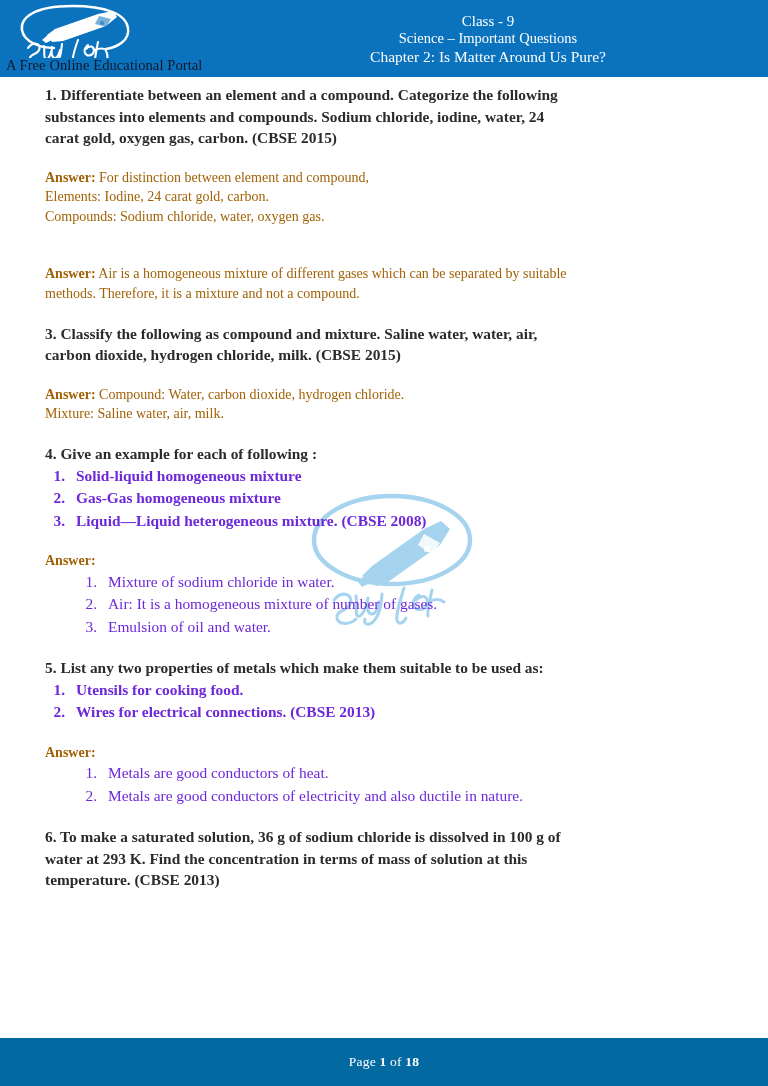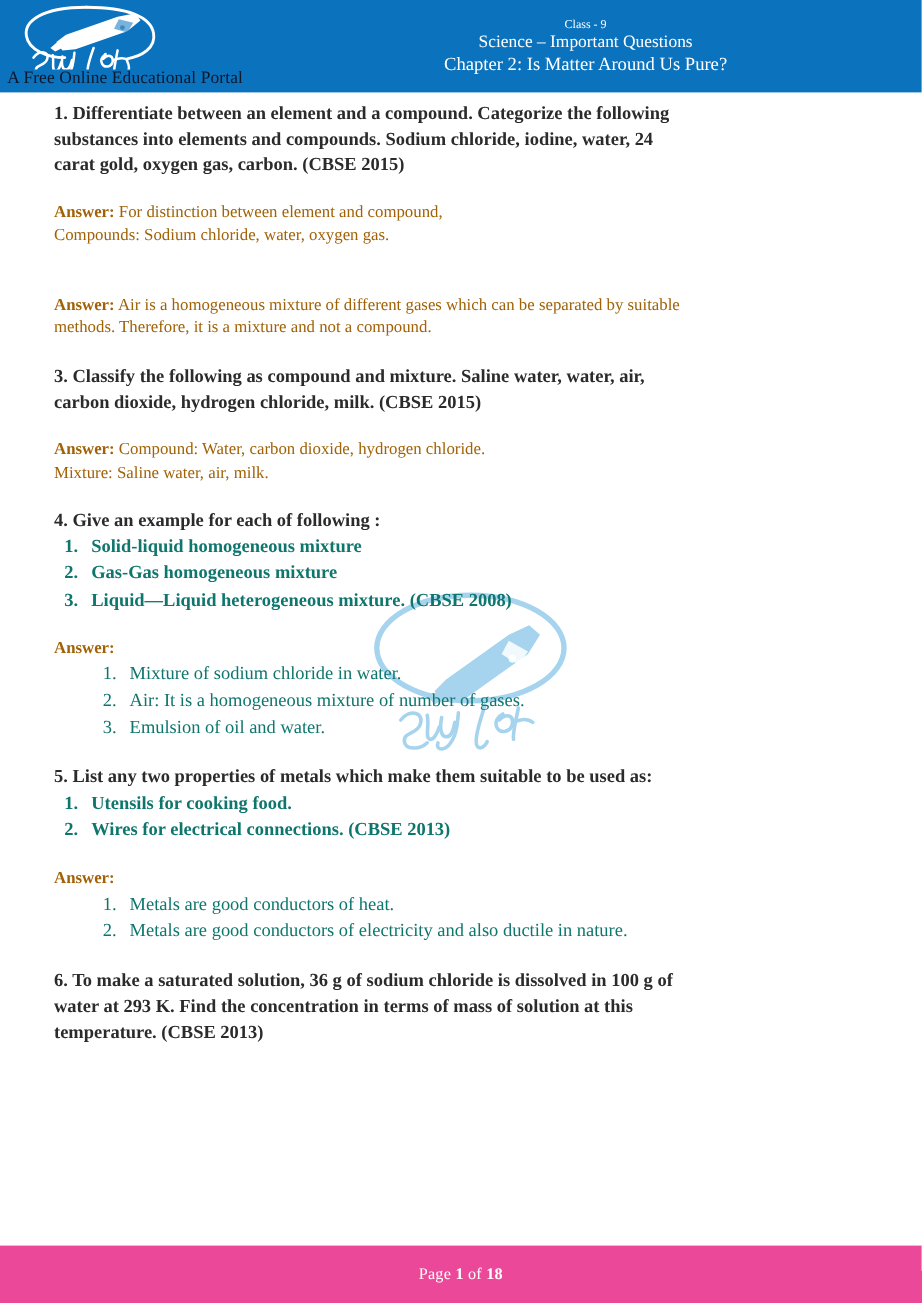--- a/index.html
+++ b/index.html
@@ -62,32 +62,32 @@
     padding-right: 18px;
     padding-top: 2px;
   }
   .header-titles .t-line {
     color: #ffffff;
     line-height: 1.22;
     text-align: center;
     white-space: nowrap;
     font-family: "Liberation Serif", "DejaVu Serif", serif;
   }
-  .t-class   { font-size: 10px; }
+  .t-class   { font-size: 15px; }
   .t-subject { font-size: 14.5px; }
   .t-chapter { font-size: 15.5px; }
 
   
   .page-footer {
     position: absolute;
     left: 0;
     top: 1038px;
     width: 768px;
     height: 48px;
-    background: #ec4899;
+    background: #0369a1;
     display: flex;
     align-items: center;
     justify-content: center;
   }
   .footer-text {
     color: #ffffff;
     font-size: 13.5px;
     letter-spacing: 0.2px;
     font-family: "Liberation Serif", "DejaVu Serif", serif;
   }
@@ -134,21 +134,21 @@
   ol.sublist {
     margin: 0;
     padding: 0 0 0 24px;
     list-style-position: outside;
     list-style-type: decimal;
   }
   ol.sublist li {
     font-size: 15.4px;
     line-height: 1.46;
     padding-left: 7px;
-    color: #0f766e;
+    color: #6d28d9;
   }
   ol.sublist.bold li { font-weight: bold; }
   ol.sublist.plain li { font-weight: normal; margin-left: 32px; }
 </style>
 </head>
 <body>
 
 <div class="watermark">
   <svg viewBox="0 0 195 140" width="195" height="140" xmlns="http://www.w3.org/2000/svg" aria-hidden="true">
     <g>
@@ -208,20 +208,21 @@
     <div class="t-line t-chapter">Chapter 2: Is Matter Around Us Pure?</div>
   </div>
 </div>
 
 <div class="content">
 
   <div class="block">
     <p class="q-text">1. Differentiate between an element and a compound. Categorize the following substances into elements and compounds. Sodium chloride, iodine, water, 24 carat gold, oxygen gas, carbon. (CBSE 2015)</p>
     <div class="gap-lg"></div>
     <p class="a-text"><span class="lbl">Answer:</span> <span>For distinction between element and compound,</span></p>
+    <p class="a-text">Elements: Iodine, 24 carat gold, carbon.</p>
     <p class="a-text">Compounds: Sodium chloride, water, oxygen gas.</p>
   </div>
 
   <div class="gap-lg"></div>
 
   <div class="block">
     <div class="gap-lg"></div>
     <p class="a-text"><span class="lbl">Answer:</span> <span>Air is a homogeneous mixture of different gases which can be separated by suitable methods. Therefore, it is a mixture and not a compound.</span></p>
   </div>
 

